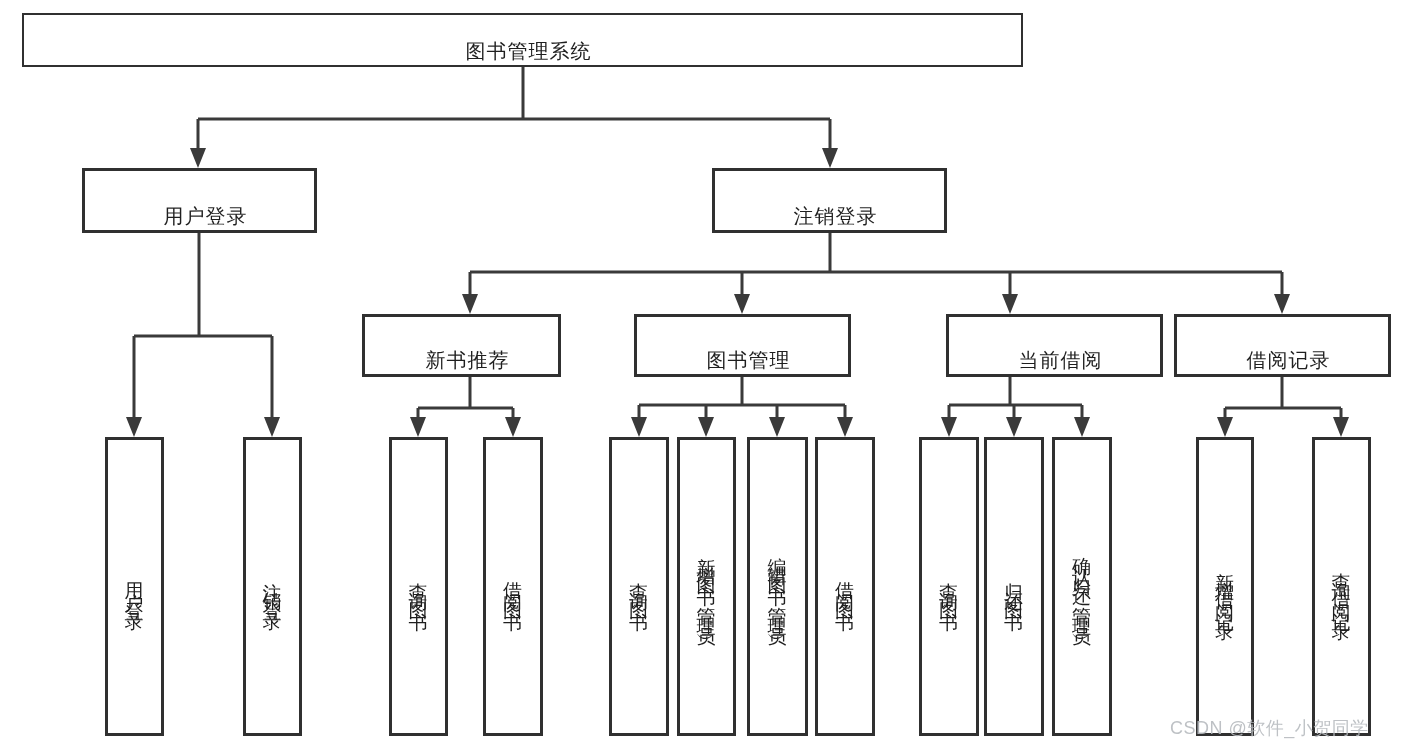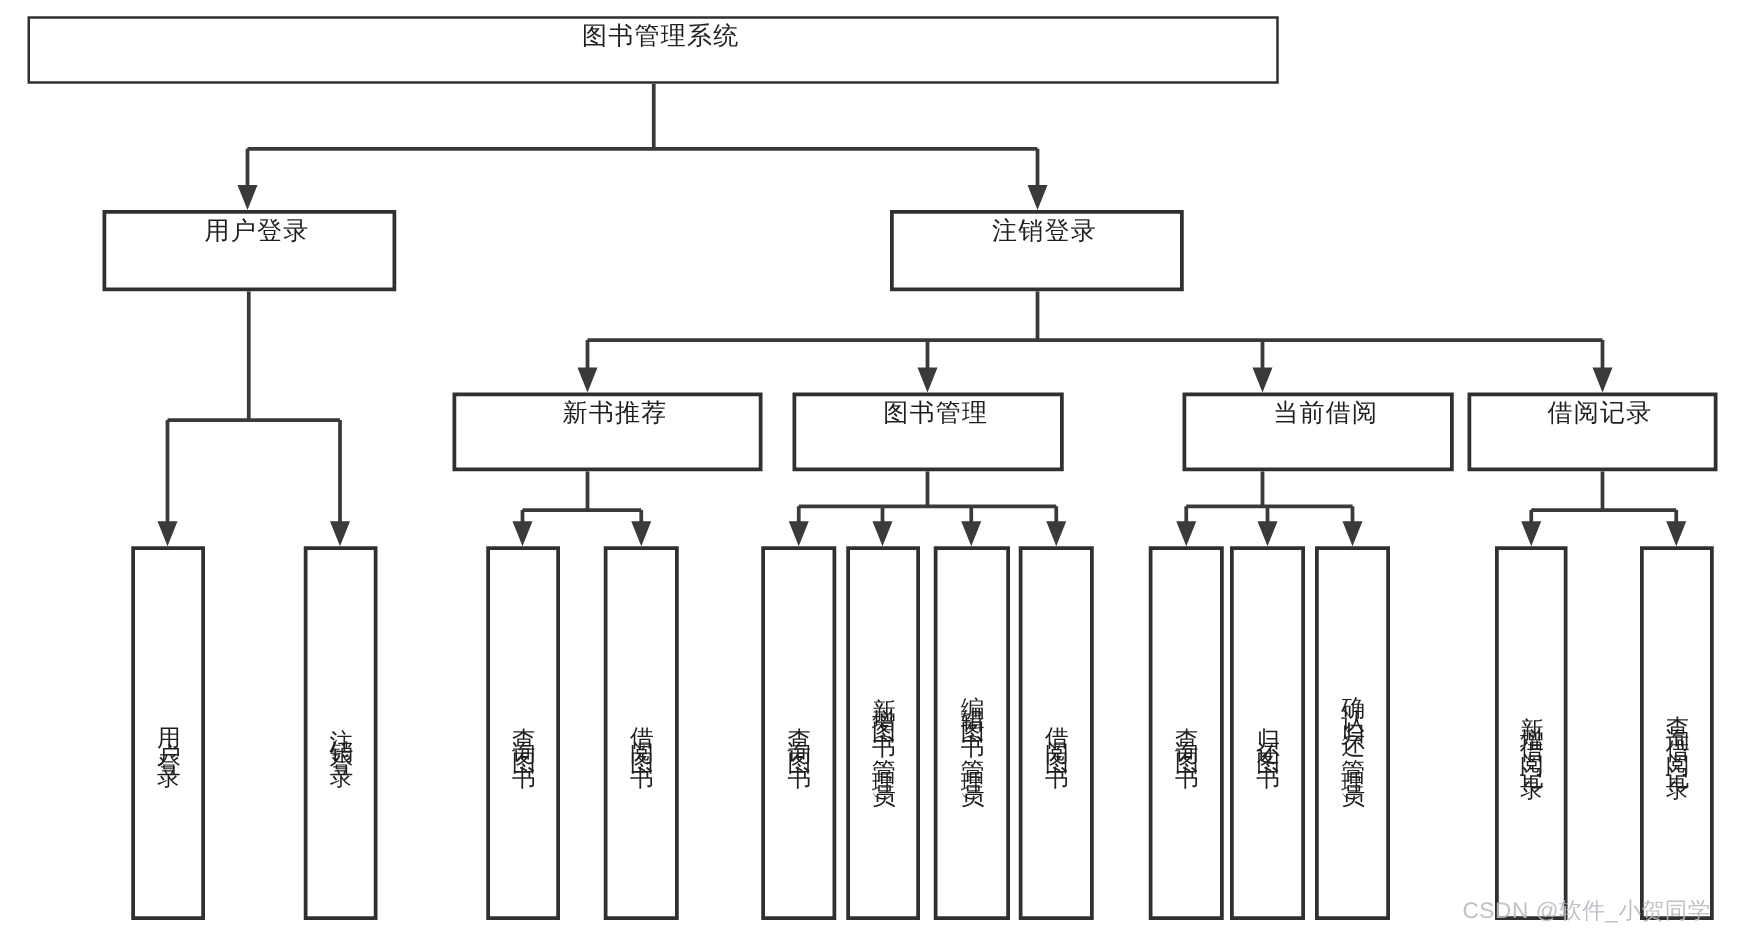--- a/index.html
+++ b/index.html
@@ -34,21 +34,21 @@
   svg.connectors .h{
     fill:var(--line);
     stroke:none;
   }
   .hbox{
     position:absolute;
     box-sizing:border-box;
     background:#ffffff;
     border:3px solid var(--border);
     display:flex;
-    align-items:flex-start;
+    align-items:flex-end;
     justify-content:center;
     font-size:20px;
     letter-spacing:1px;
     color:var(--text);
     padding-left:12px;
   }
   .hbox.root{
     border-width:2px;
   }
   .vbox{
@@ -111,30 +111,30 @@
     <span>图书管理系统</span>
   </div>
 
   <div class="hbox" style="left:82px;top:168px;width:235px;height:65px;">
     <span>用户登录</span>
   </div>
   <div class="hbox" style="left:712px;top:168px;width:235px;height:65px;">
     <span>注销登录</span>
   </div>
 
-  <div class="hbox" style="left:362px;top:314px;width:248px;height:63px;">
+  <div class="hbox" style="left:362px;top:314px;width:199px;height:63px;">
     <span>新书推荐</span>
   </div>
   <div class="hbox" style="left:634px;top:314px;width:217px;height:63px;">
     <span>图书管理</span>
   </div>
   <div class="hbox" style="left:902px;top:314px;width:217px;height:63px;margin-left:44px;">
     <span>当前借阅</span>
   </div>
-  <div class="hbox" style="left:1174px;top:314px;width:200px;height:63px;">
+  <div class="hbox" style="left:1174px;top:314px;width:217px;height:63px;">
     <span>借阅记录</span>
   </div>
 
   <div class="vbox" style="left:105px;width:59px;">
     <span class="label">用户登录</span>
   </div>
   <div class="vbox" style="left:243px;width:59px;">
     <span class="label">注销登录</span>
   </div>
 

